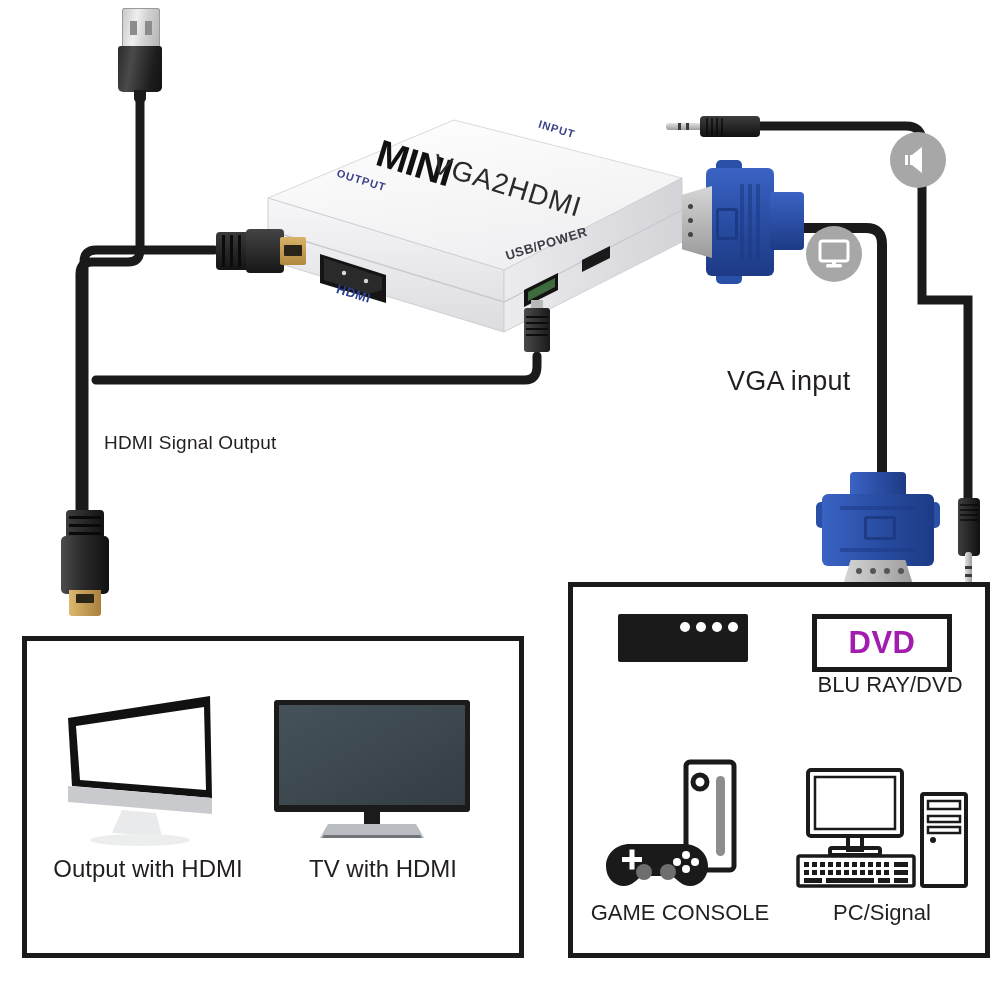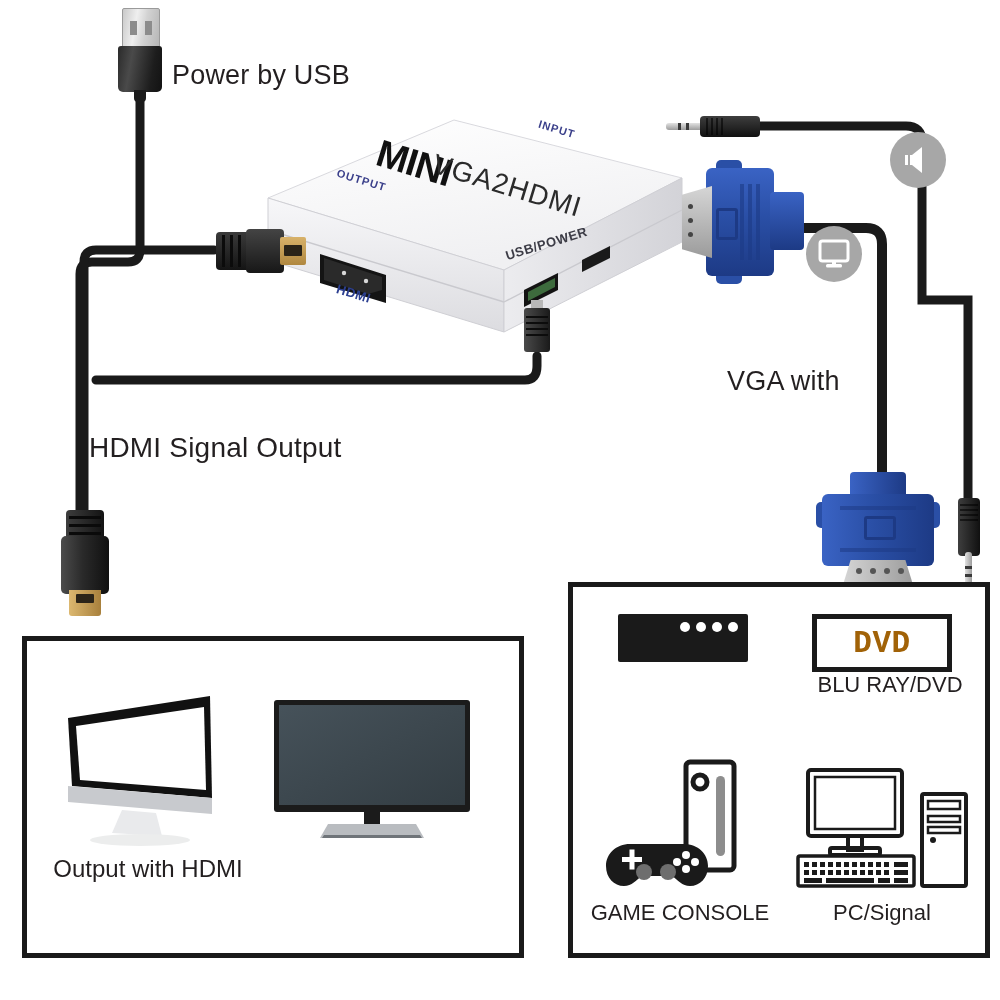--- a/index.html
+++ b/index.html
@@ -3,21 +3,21 @@
 <meta charset="utf-8">
 <style>
   html,body{margin:0;padding:0;background:#ffffff;}
   body{width:1000px;height:1000px;overflow:hidden;font-family:"Liberation Sans",sans-serif;}
   #stage{position:relative;width:1000px;height:1000px;background:#fff;}
 
   .lbl{position:absolute;color:#231f20;white-space:nowrap;}
 
   
   #lbl-power{left:172px;top:60px;font-size:27px;letter-spacing:.2px;}
-  #lbl-hdmiout{left:89px;top:432px;font-size:28px;letter-spacing:.2px;}
+  #lbl-hdmiout{left:104px;top:432px;font-size:19px;letter-spacing:.2px;}
   #lbl-vgain{left:727px;top:366px;font-size:27px;letter-spacing:.2px;}
 
   
   #cables{position:absolute;left:0;top:0;width:1000px;height:1000px;}
 
   
   #usb-plug{position:absolute;left:118px;top:8px;width:44px;height:92px;}
   #usb-plug .metal{position:absolute;left:4px;top:0;width:36px;height:40px;
      background:linear-gradient(100deg,#c9c9c9 0%,#efefef 35%,#d2d2d2 60%,#b5b5b5 100%);
      border:1px solid #9a9a9a;border-radius:2px;}
@@ -131,21 +131,21 @@
   #imac{position:absolute;left:60px;top:690px;width:200px;height:160px;}
   
   #tv{position:absolute;left:272px;top:698px;width:200px;height:150px;}
 
   
   #ico-cable{position:absolute;left:618px;top:614px;width:130px;height:48px;background:#1a1a1a;border-radius:2px;}
   #ico-cable .dots{position:absolute;right:10px;top:8px;display:flex;gap:6px;}
   #ico-cable .dots i{width:10px;height:10px;border-radius:50%;background:#fff;display:block;}
   #ico-dvd{position:absolute;left:812px;top:614px;width:130px;height:48px;border:5px solid #1a1a1a;
      background:#fff;display:flex;align-items:center;justify-content:center;}
-  #ico-dvd span{font-size:31px;font-weight:bold;color:#a16207;letter-spacing:.5px;font-family:Liberation Mono, monospace;}
+  #ico-dvd span{font-size:31px;font-weight:bold;color:#a21caf;letter-spacing:.5px;font-family:Liberation Sans, sans-serif;}
   #ico-game{position:absolute;left:600px;top:758px;width:160px;height:140px;}
   #ico-pc{position:absolute;left:794px;top:768px;width:176px;height:128px;}
 </style>
 </head>
 <body>
 
 <div id="stage">
 
   <svg id="cables" viewBox="0 0 1000 1000">
 
@@ -158,21 +158,20 @@
     <path d="M758,126 L906,126 Q922,126 922,142 L922,300 L968,300 L968,500" fill="none" stroke="#1a1a1a" stroke-width="9" stroke-linecap="round"></path>
 
     <path d="M796,228 L866,228 Q882,228 882,244 L882,472" fill="none" stroke="#1a1a1a" stroke-width="10" stroke-linecap="round"></path>
   </svg>
 
   <div id="usb-plug">
     <div class="metal"></div>
     <div class="body"></div>
     <div class="neck"></div>
   </div>
-  <div class="lbl" id="lbl-power">Power by USB</div>
 
   <div id="box">
     <svg viewBox="0 0 428 248" width="428" height="248">
       <defs>
         <linearGradient id="topface" x1="0" y1="0" x2="0.4" y2="1">
           <stop offset="0" stop-color="#ffffff"></stop>
             <stop offset="1" stop-color="#f0f0f2"></stop>
         </linearGradient>
         <linearGradient id="frontface" x1="0" y1="0" x2="0" y2="1">
           <stop offset="0" stop-color="#f7f7f9"></stop>
@@ -305,21 +304,21 @@
       <div style="position:absolute;left:18px;top:12px;width:76px;height:4px;background:#1d3a85;opacity:.55;"></div>
       <div style="position:absolute;left:18px;top:54px;width:76px;height:4px;background:#1d3a85;opacity:.55;"></div>
     </div>
     <div class="dsub">
       <b style="left:14px"></b>
         <b style="left:28px"></b>
         <b style="left:42px"></b>
         <b style="left:56px"></b>
     </div>
   </div>
-  <div class="lbl" id="lbl-vgain">VGA with</div>
+  <div class="lbl" id="lbl-vgain">VGA input</div>
 
   <div class="badge" id="badge-speaker">
     <svg width="34" height="30" viewBox="0 0 34 30">
       <path d="M4,10 L11,10 L21,2 L21,28 L11,20 L4,20 Z" fill="#ffffff"></path>
       <rect x="7" y="10" width="2" height="10" fill="#a7a7a7"></rect>
     </svg>
   </div>
   <div class="badge" id="badge-monitor">
     <svg width="34" height="32" viewBox="0 0 34 32">
       <rect x="3" y="3" width="28" height="20" rx="2.5" fill="none" stroke="#ffffff" stroke-width="3"></rect>
@@ -350,20 +349,21 @@
           <stop offset="1" stop-color="#333d43"></stop>
       </linearGradient>
       <rect x="7" y="7" width="186" height="100" fill="url(#tvg)"></rect>
       <rect x="92" y="114" width="16" height="12" fill="#1b1b1b"></rect>
       <path d="M56,126 L144,126 L152,140 L48,140 Z" fill="#b9bcc0"></path>
       <path d="M52,137 L148,137 L150,140 L50,140 Z" fill="#6f7479"></path>
     </svg>
   </div>
 
   <div class="panel-cap" id="cap-display">Output with HDMI</div>
+  <div class="panel-cap" id="cap-tv">TV with HDMI</div>
 
   <div class="panel" id="panel-right"></div>
 
   <div id="ico-cable">
     <div class="dots">
       <i></i>
         <i></i>
         <i></i>
         <i></i>
     </div>

